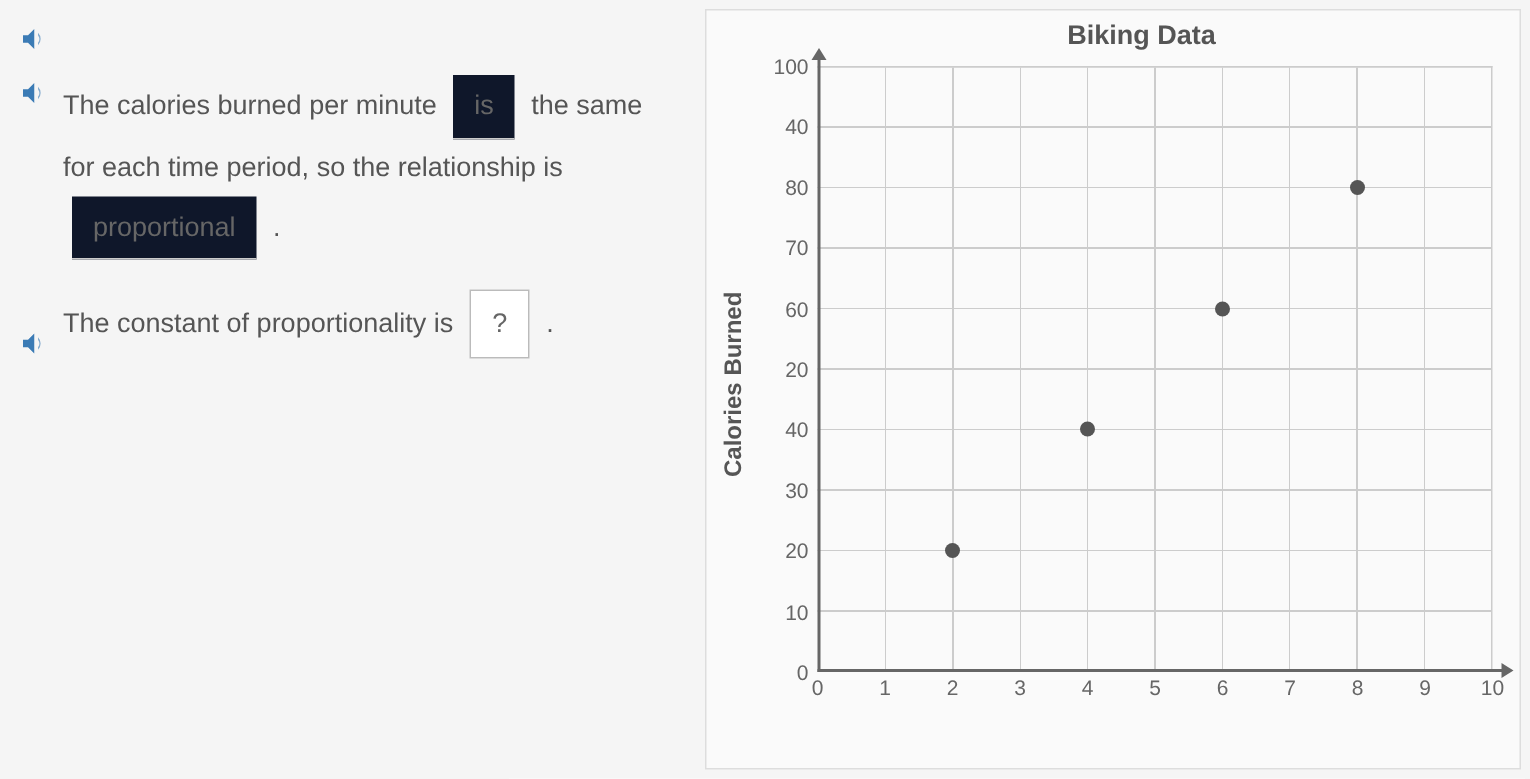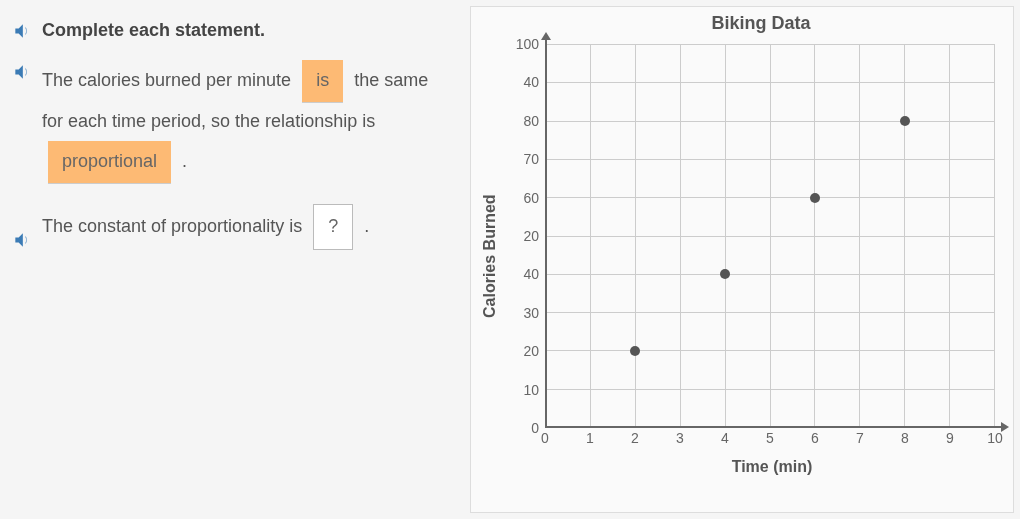--- a/index.html
+++ b/index.html
@@ -45,21 +45,21 @@
       font-size: 18px;
       color: #444;
     }
     .stmt {
       font-size: 18px;
       color: #555;
       line-height: 2.1;
     }
     .blank-filled {
       display: inline-block;
-      background: #fdba74;
+      background: #0f172a;
       padding: 2px 14px;
       margin: 0 6px;
       font-size: 18px;
       color: #666;
       border-bottom: 1px solid #ccc;
     }
     .blank-empty {
       display: inline-block;
       border: 1px solid #bbb;
       background: #fff;
@@ -172,21 +172,20 @@
 <body>
 
 <div class="left">
   <div class="row">
     <span class="audio-icon">
       <svg viewBox="0 0 24 24" width="20" height="20">
           <path fill="#3b7bb5" d="M4 9v6h4l5 5V4L8 9H4z"></path>
           <path fill="#3b7bb5" d="M16 7a7 7 0 010 10v-2a5 5 0 000-6V7z" opacity=".6"></path>
         </svg>
     </span>
-    <span class="instr">Complete each statement.</span>
   </div>
 
   <div class="row" style="align-items:flex-start; margin-top:14px;">
     <span class="audio-icon">
       <svg viewBox="0 0 24 24" width="20" height="20">
           <path fill="#3b7bb5" d="M4 9v6h4l5 5V4L8 9H4z"></path>
           <path fill="#3b7bb5" d="M16 7a7 7 0 010 10v-2a5 5 0 000-6V7z" opacity=".6"></path>
         </svg>
     </span>
     <span class="stmt">
@@ -250,16 +249,15 @@
             <div class="x-tick" style="left: 30%;">3</div>
             <div class="x-tick" style="left: 40%;">4</div>
             <div class="x-tick" style="left: 50%;">5</div>
             <div class="x-tick" style="left: 60%;">6</div>
             <div class="x-tick" style="left: 70%;">7</div>
             <div class="x-tick" style="left: 80%;">8</div>
             <div class="x-tick" style="left: 90%;">9</div>
             <div class="x-tick" style="left: 100%;">10</div>
           </div>
       </div>
-      <div class="x-label">Time (min)</div>
     </div>
   </div>
 </div>
 
 </body></html>

